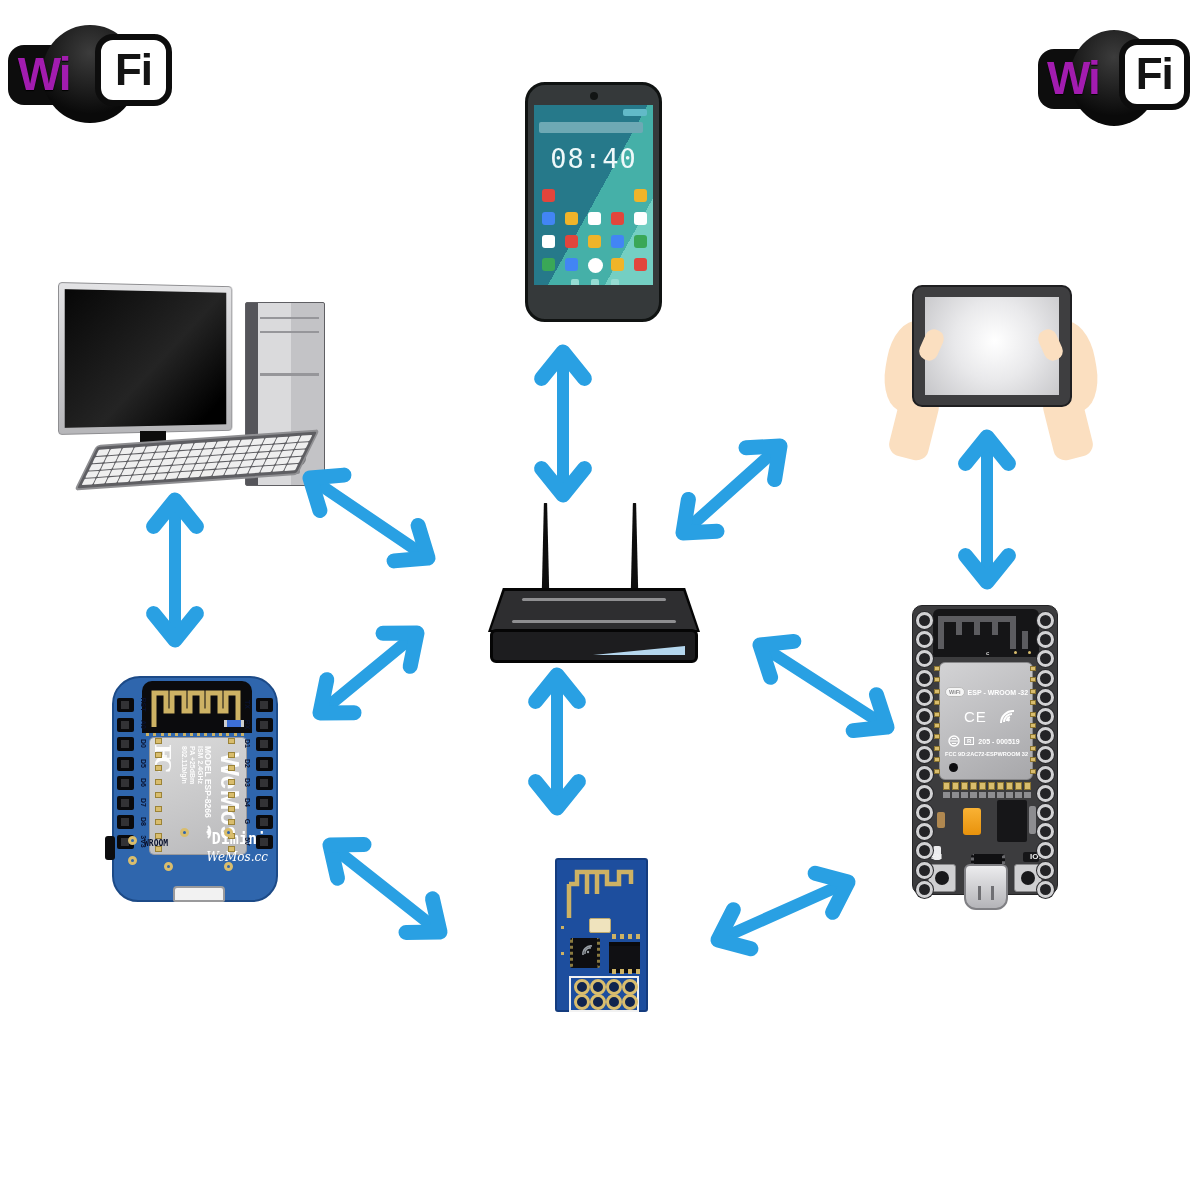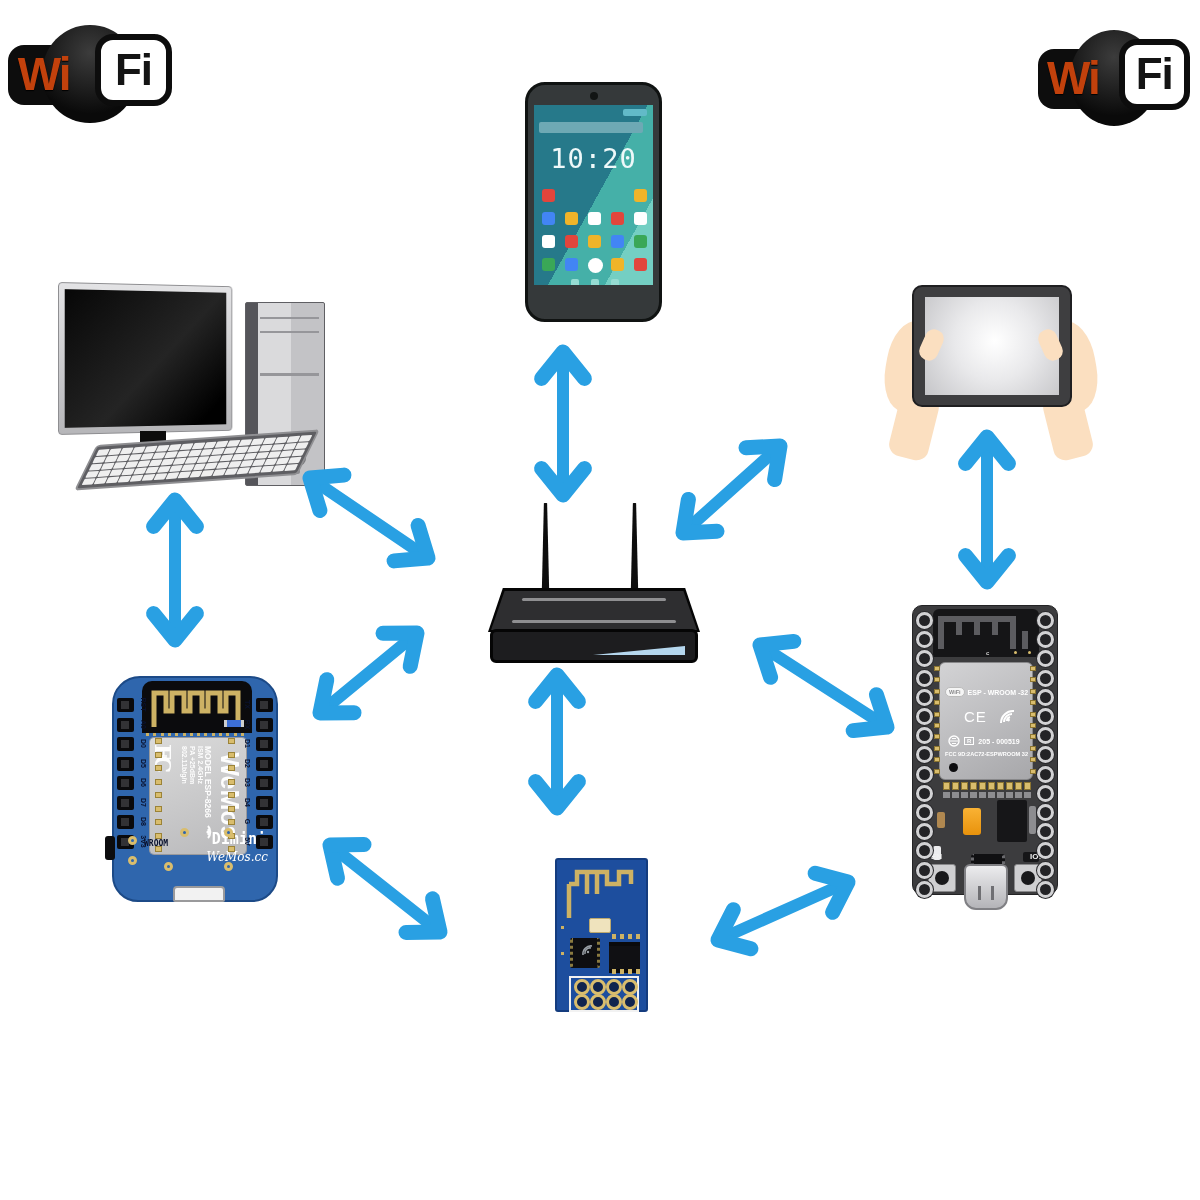--- a/index.html
+++ b/index.html
@@ -8,21 +8,21 @@
   .abs{position:absolute;}
 
   
   .wifi-badge{position:absolute;}
   .wb-left{position:absolute;left:0;top:20%;width:52%;height:62%;background:#0d0d0d;border-radius:16px;}
   .wb-center{position:absolute;left:21%;top:0;width:58%;height:100%;border-radius:50%;
              background:radial-gradient(circle at 50% 28%,#3c3c3c,#0a0a0a 72%);}
   .wb-fi{position:absolute;right:0;top:9%;width:47%;height:74%;background:#fff;border:6px solid #0d0d0d;
          border-radius:18px;box-sizing:border-box;display:flex;align-items:center;justify-content:center;
          font-weight:bold;font-size:44px;color:#141414;letter-spacing:-1px;}
-  .wb-wi{position:absolute;left:6%;top:50%;transform:translateY(-50%);color:#c2410c;font-weight:bold;
+  .wb-wi{position:absolute;left:6%;top:50%;transform:translateY(-50%);color:#a21caf;font-weight:bold;
          font-size:46px;letter-spacing:-2px;text-shadow:0 1px 1px #000;}
 
   
   .phone{left:525px;top:82px;width:137px;height:240px;background:#35393a;border:3px solid #101312;
          border-radius:20px;box-sizing:border-box;}
   .phone-cam{position:absolute;left:50%;top:7px;width:8px;height:8px;margin-left:-4px;border-radius:50%;background:#121514;}
   .phone-screen{position:absolute;left:6px;right:6px;top:20px;bottom:34px;
         background:linear-gradient(119deg,#26798a 0 52%,#45b0a8 52% 78%,#74cfc3 78%);overflow:hidden;}
   .ph-statusbar{position:absolute;left:5px;top:17px;width:104px;height:11px;border-radius:2px;background:#6ea9b4;}
   .ph-toprect{position:absolute;right:6px;top:4px;width:24px;height:7px;border-radius:2px;background:#62bac8;}
@@ -185,21 +185,21 @@
     <div class="wb-center"></div>
     <div class="wb-fi">Fi</div>
     <div class="wb-wi">Wi</div>
   </div>
 
   <div class="phone abs">
     <div class="phone-cam"></div>
     <div class="phone-screen">
       <div class="ph-toprect"></div>
       <div class="ph-statusbar"></div>
-      <div class="ph-clock">10:20</div>
+      <div class="ph-clock">08:40</div>
       <div class="ph-grid" id="phone-grid">
           <div class="app-icon" style="left: 8px; top: 0px; background: rgb(226, 69, 60);"></div>
           <div class="app-icon" style="left: 100px; top: 0px; background: rgb(240, 180, 41);"></div>
           <div class="app-icon" style="left: 8px; top: 23px; background: rgb(66, 133, 244);"></div>
           <div class="app-icon" style="left: 31px; top: 23px; background: rgb(240, 180, 41);"></div>
           <div class="app-icon" style="left: 54px; top: 23px; background: rgb(255, 255, 255);"></div>
           <div class="app-icon" style="left: 77px; top: 23px; background: rgb(226, 69, 60);"></div>
           <div class="app-icon" style="left: 100px; top: 23px; background: rgb(255, 255, 255);"></div>
           <div class="app-icon" style="left: 8px; top: 46px; background: rgb(255, 255, 255);"></div>
           <div class="app-icon" style="left: 31px; top: 46px; background: rgb(226, 69, 60);"></div>

